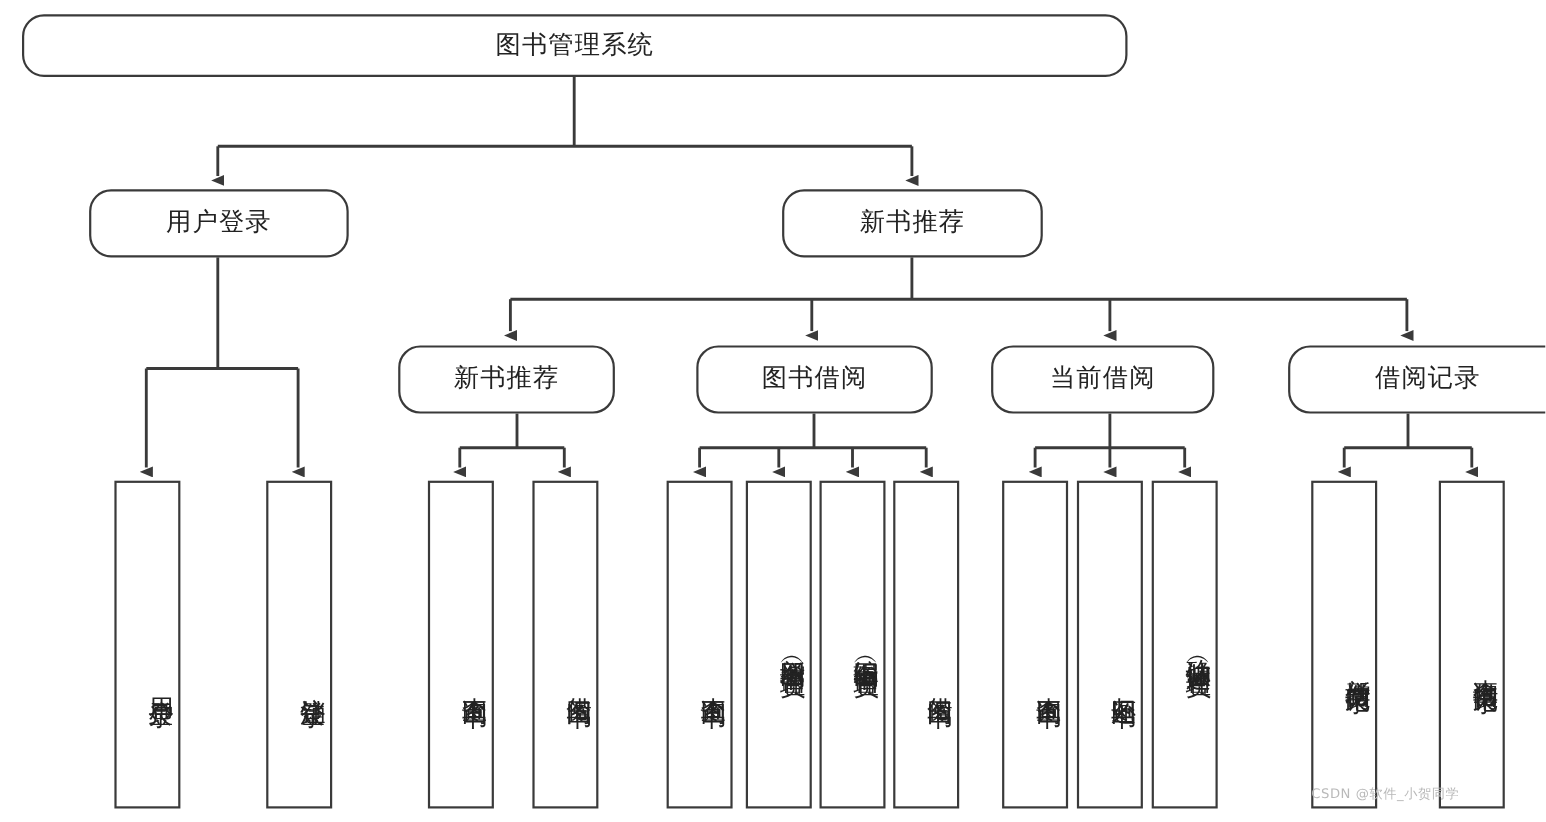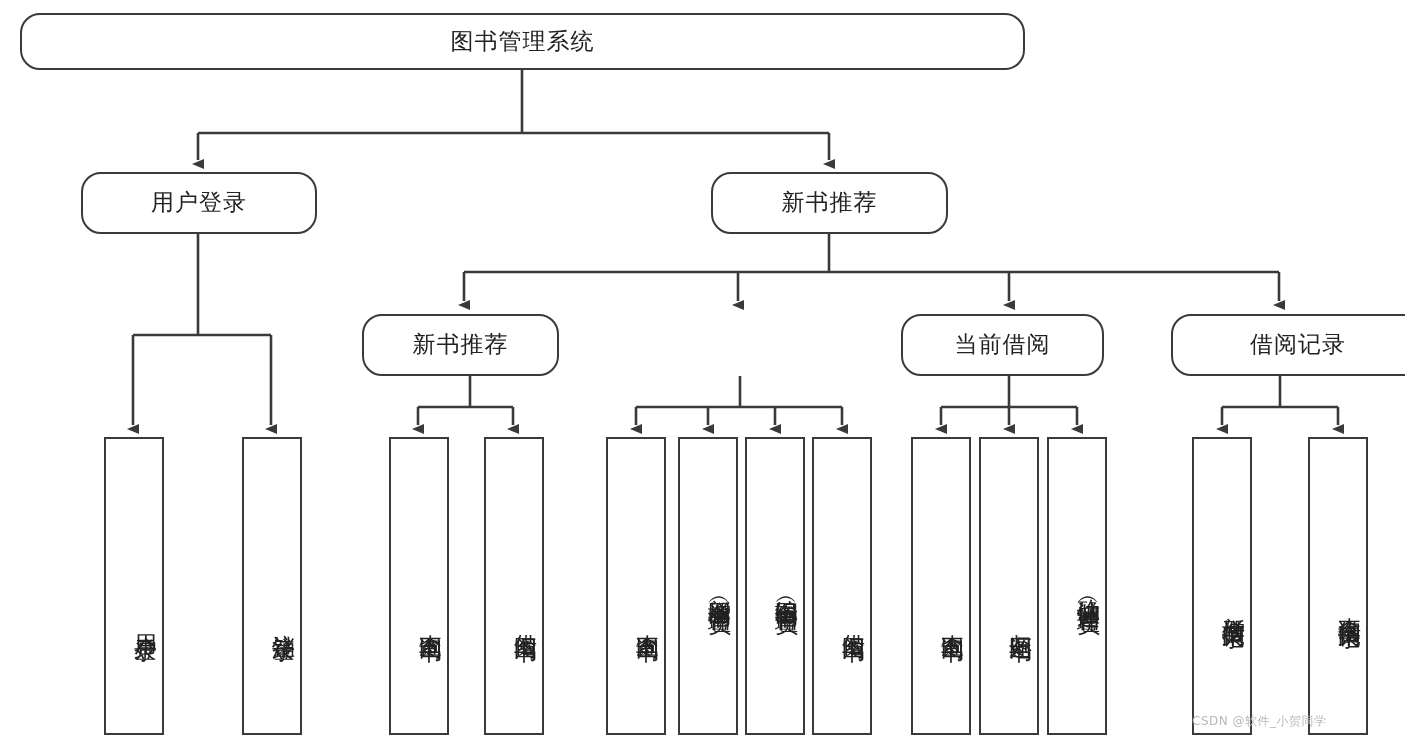--- a/index.html
+++ b/index.html
@@ -124,20 +124,23 @@
   <div class="node horiz" style="left:81px; top:172px; width:236px; height:62px;">
     <span class="node-label">用户登录</span>
   </div>
   <div class="node horiz" style="left:711px; top:172px; width:237px; height:62px;">
     <span class="node-label">新书推荐</span>
   </div>
 
   <div class="node horiz" style="left:362px; top:314px; width:197px; height:62px;">
     <span class="node-label">新书推荐</span>
   </div>
+  <div class="node horiz" style="left:633px; top:314px; width:215px; height:62px;">
+    <span class="node-label">图书借阅</span>
+  </div>
   <div class="node horiz" style="left:901px; top:314px; width:203px; height:62px;">
     <span class="node-label">当前借阅</span>
   </div>
   <div class="node horiz" style="left:1171px; top:314px; width:254px; height:62px;">
     <span class="node-label">借阅记录</span>
   </div>
 
   <div class="node vert" style="left:104px; top:437px; width:60px; height:298px; padding-top:68px;">
     <span class="node-label">用户登录</span>
   </div>

